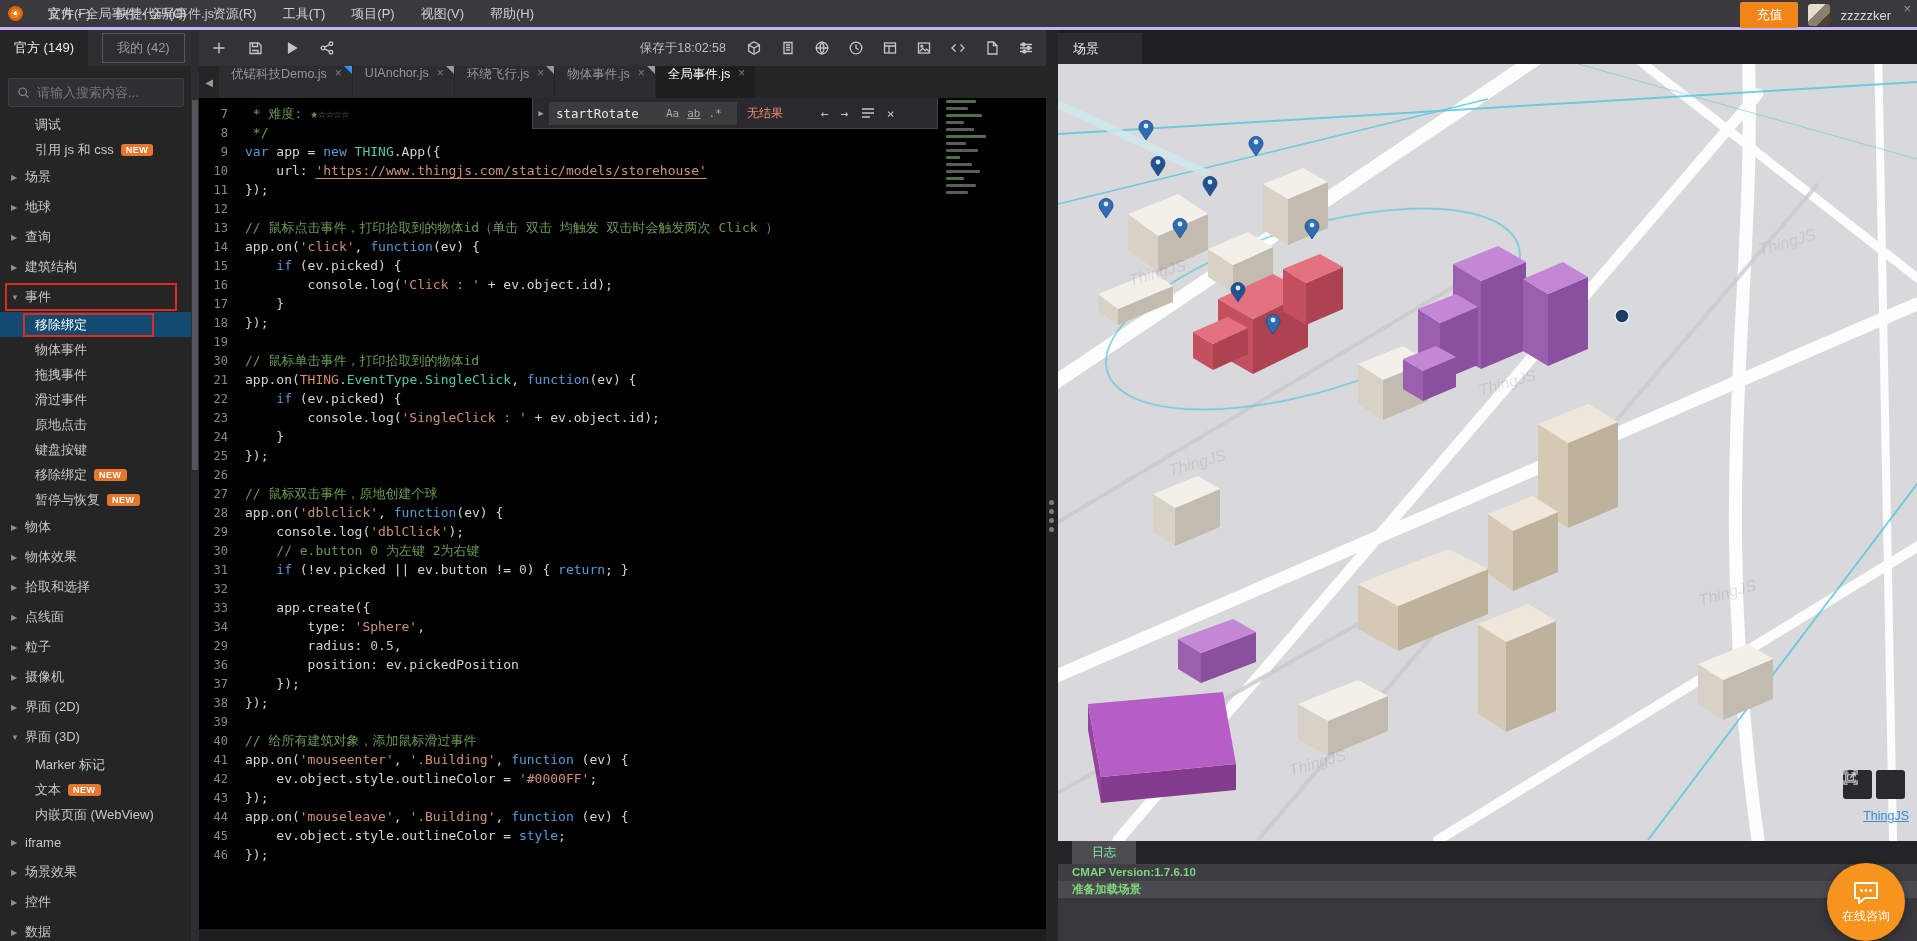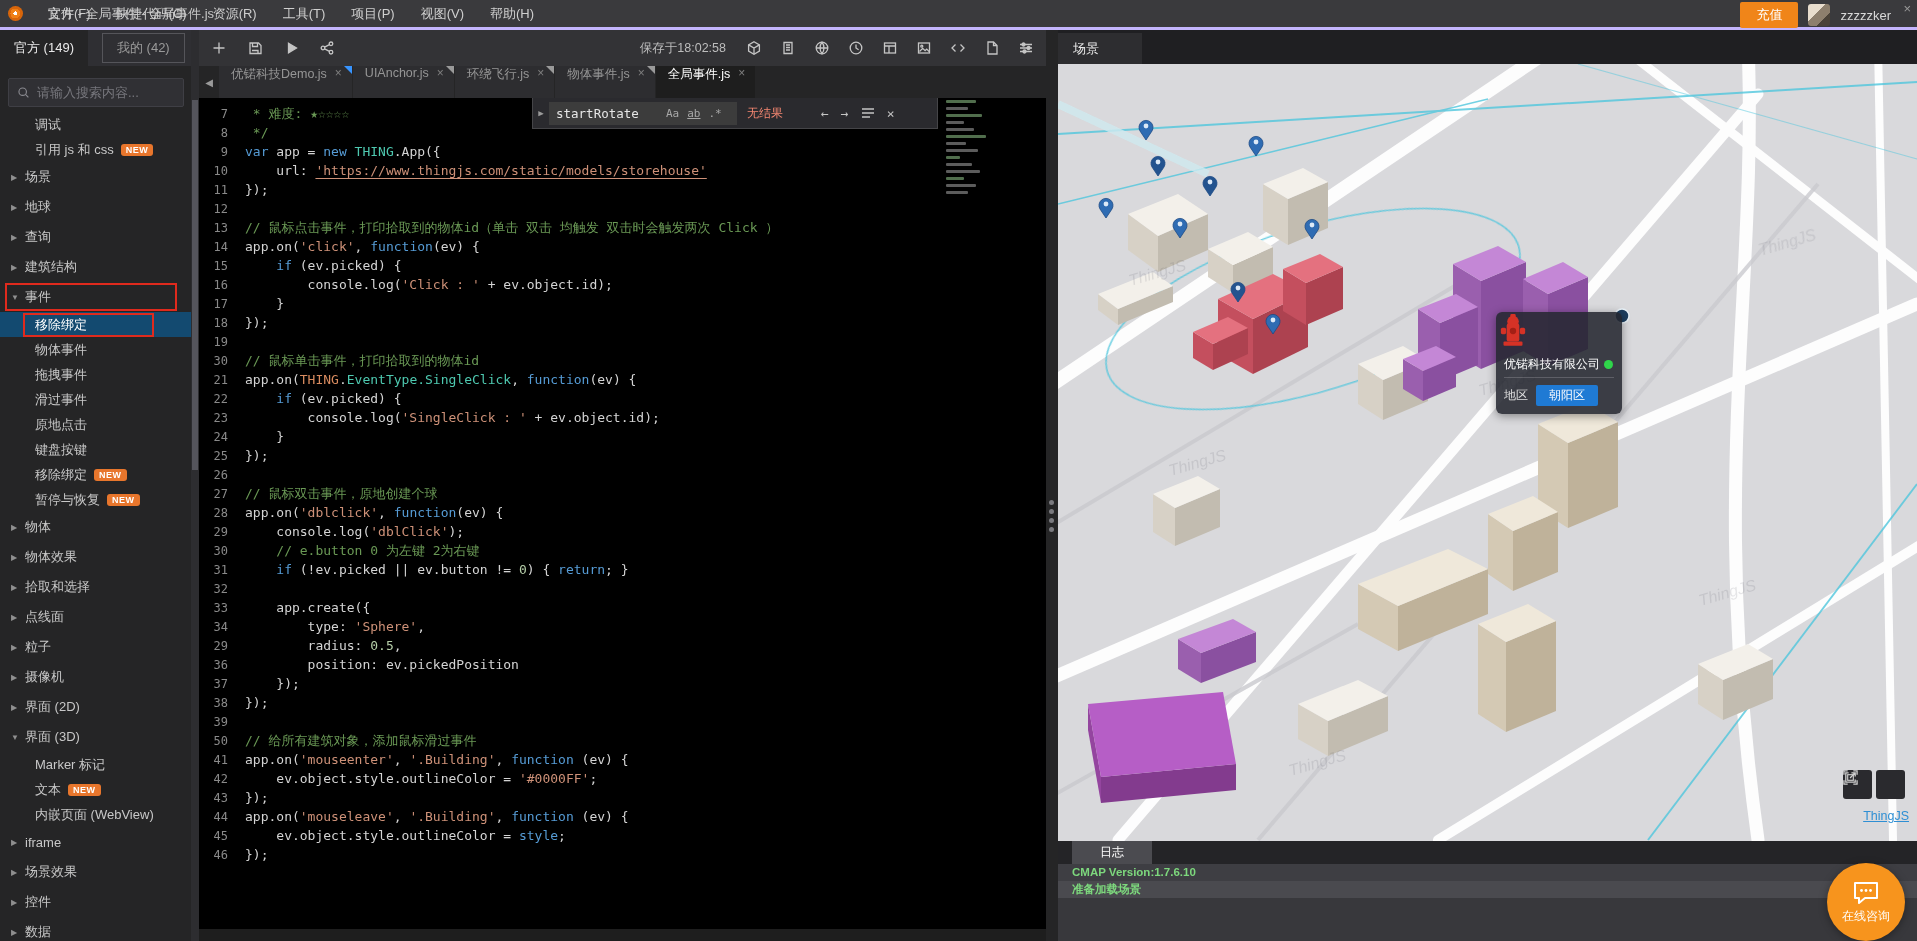--- a/index.html
+++ b/index.html
@@ -100,21 +100,21 @@
   .tt-label { color:#e2e2e2; font-size:12px; }
   .tt-btn { background:#1f7ad4; color:#fff; border:none; font-size:12px; padding:2px 13px; border-radius:2px; }
   .map-ctrls { position:absolute; right:12px; bottom:42px; display:flex; gap:4px; z-index:4; }
   .map-ctrl { width:29px; height:29px; background:#2a2a2e; border-radius:3px; display:flex; align-items:center; justify-content:center; }
   .map-brand { position:absolute; right:8px; bottom:18px; color:#2e8fd4; font-size:12.5px; text-decoration:underline; z-index:4; }
   .wm { position:absolute; color:rgba(70,70,85,.13); font-size:16px; font-style:italic; transform:rotate(-16deg); pointer-events:none; }
 
   
   .logpanel { position:absolute; left:0; top:811px; width:859px; bottom:0; background:#38383c; }
   .log-head { position:absolute; left:0; top:0; width:100%; height:23px; background:#242427; }
-  .log-tab { position:absolute; left:14px; top:0; height:23px; line-height:23px; padding:0 28px; background:#4b4b50; color:#ffffff; font-size:12px; }
+  .log-tab { position:absolute; left:14px; top:0; height:23px; line-height:23px; padding:0 20px; background:#4b4b50; color:#86efac; font-size:12px; }
   .log-line { height:17px; line-height:17px; padding-left:14px; font-size:11.5px; font-weight:bold; color:#7dd87d;
               font-family:"Liberation Sans",sans-serif; }
   .log-body { position:absolute; left:0; top:23px; width:100%; bottom:0; }
   .log-line:nth-child(odd) { background:#3e3e43; }
   .log-line:nth-child(even) { background:#4a4a4f; }
 
   .chat-fab { position:absolute; left:1827px; top:863px; width:78px; height:78px; border-radius:50%; background:#f7941d;
               z-index:20; display:flex; flex-direction:column; align-items:center; justify-content:center; gap:2px;
               box-shadow:0 2px 8px rgba(0,0,0,.35); }
   .chat-fab span { color:#fff; font-size:12px; }
@@ -423,21 +423,21 @@
           <div class="cl"><span class="ln">30</span><span><span class="c">    // e.button 0 为左键 2为右键</span></span></div>
           <div class="cl"><span class="ln">31</span><span><span class="p">    </span><span class="k">if</span><span class="p"> (!ev.picked || ev.button != </span><span class="n">0</span><span class="p">) { </span><span class="k">return</span><span class="p">; }</span></span></div>
           <div class="cl"><span class="ln">32</span><span></span></div>
           <div class="cl"><span class="ln">33</span><span><span class="p">    app.create({</span></span></div>
           <div class="cl"><span class="ln">34</span><span><span class="p">        type: </span><span class="s">'Sphere'</span><span class="p">,</span></span></div>
           <div class="cl"><span class="ln">29</span><span><span class="p">        radius: </span><span class="n">0.5</span><span class="p">,</span></span></div>
           <div class="cl"><span class="ln">36</span><span><span class="p">        position: ev.pickedPosition</span></span></div>
           <div class="cl"><span class="ln">37</span><span><span class="p">    });</span></span></div>
           <div class="cl"><span class="ln">38</span><span><span class="p">});</span></span></div>
           <div class="cl"><span class="ln">39</span><span></span></div>
-          <div class="cl"><span class="ln">50</span><span><span class="c">// 给所有建筑对象，添加鼠标滑过事件</span></span></div>
+          <div class="cl"><span class="ln">40</span><span><span class="c">// 给所有建筑对象，添加鼠标滑过事件</span></span></div>
           <div class="cl"><span class="ln">41</span><span><span class="p">app.on(</span><span class="s">'mouseenter'</span><span class="p">, </span><span class="s">'.Building'</span><span class="p">, </span><span class="k">function</span><span class="p"> (ev) {</span></span></div>
           <div class="cl"><span class="ln">42</span><span><span class="p">    ev.object.style.outlineColor = </span><span class="s">'#0000FF'</span><span class="p">;</span></span></div>
           <div class="cl"><span class="ln">43</span><span><span class="p">});</span></span></div>
           <div class="cl"><span class="ln">44</span><span><span class="p">app.on(</span><span class="s">'mouseleave'</span><span class="p">, </span><span class="s">'.Building'</span><span class="p">, </span><span class="k">function</span><span class="p"> (ev) {</span></span></div>
           <div class="cl"><span class="ln">45</span><span><span class="p">    ev.object.style.outlineColor = </span><span class="k">style</span><span class="p">;</span></span></div>
           <div class="cl"><span class="ln">46</span><span><span class="p">});</span></span></div>
         </div>
       <div class="minimap" id="minimap">
           <div class="mm-bar" style="width: 30px; background: rgb(90, 122, 86);"></div>
           <div class="mm-bar" style="width: 22px; background: rgb(102, 102, 102);"></div>
@@ -656,41 +656,20 @@
           </g>
           <circle cx="564" cy="252" r="7" fill="#1d3e5f" stroke="#e8f1f7" stroke-width="1.5"></circle>
         </svg>
       <div class="wm" style="left:70px;top:200px">ThingJS</div>
       <div class="wm" style="left:110px;top:390px">ThingJS</div>
       <div class="wm" style="left:420px;top:310px">ThingJS</div>
       <div class="wm" style="left:640px;top:520px">ThingJS</div>
       <div class="wm" style="left:230px;top:690px">ThingJS</div>
       <div class="wm" style="left:700px;top:170px">ThingJS</div>
 
-      <div class="tooltip">
-        <svg width="34" height="38" viewBox="0 0 32 36">
-          <g fill="#d63226">
-            <circle cx="16" cy="9" r="5.5"></circle>
-            <rect x="10" y="11" width="12" height="17" rx="2"></rect>
-            <rect x="4.5" y="15" width="5" height="6" rx="1.5"></rect>
-            <rect x="22.5" y="15" width="5" height="6" rx="1.5"></rect>
-            <rect x="13.5" y="2" width="5" height="4" rx="1"></rect>
-            <rect x="7" y="28" width="18" height="4" rx="1"></rect>
-          </g>
-          <circle cx="16" cy="18" r="3" fill="#a31f15"></circle>
-        </svg>
-        <div class="tt-title">
-          <span>优锘科技有限公司</span>
-          <span class="tt-dot"></span>
-        </div>
-        <div class="tt-row">
-          <span class="tt-label">地区</span>
-          <button class="tt-btn">朝阳区</button>
-        </div>
-      </div>
 
       <div class="map-ctrls">
         <div class="map-ctrl">
           <svg width="15" height="15" viewBox="0 0 16 16">
             <path d="M6 3H3v10h10v-3M9 3h4v4M13 3L7.5 8.5" fill="none" stroke="#cfcfcf" stroke-width="1.4"></path>
           </svg>
         </div>
         <div class="map-ctrl">
           <svg width="15" height="15" viewBox="0 0 16 16">
             <path d="M1 5V1h4M11 1h4v4M15 11v4h-4M5 15H1v-4" fill="none" stroke="#cfcfcf" stroke-width="1.4"></path>

